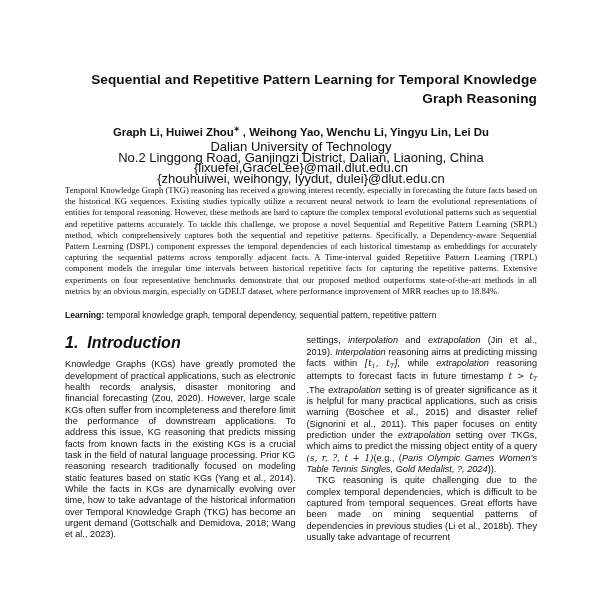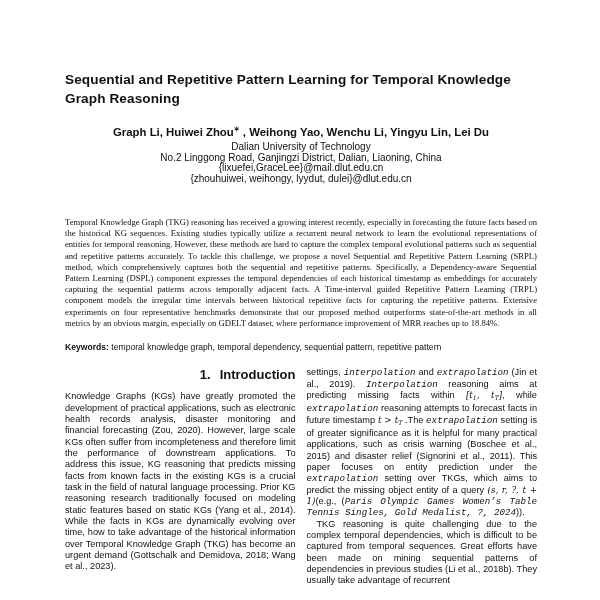--- a/index.html
+++ b/index.html
@@ -11,40 +11,40 @@
     font-family:"Liberation Sans",sans-serif;
     color:#111;
     box-sizing:border-box;
   }
   .content{
     box-sizing:border-box;
     width:600px;
     padding:70px 63px 0 65px;
   }
   .paper-title{
-    text-align:left;
+    text-align:right;
     font-weight:bold;
     font-size:13.6px;
     line-height:19px;
     margin:0 0 14px 0;
     letter-spacing:0.1px;
   }
   .author-line{
     text-align:center;
     font-weight:bold;
     font-size:11.4px;
     line-height:13px;
     margin:0 0 3px 0;
   }
   .author-line sup{font-size:62%;}
   .affil-block{
     text-align:center;
-    font-size:10px;
+    font-size:13px;
     line-height:10.8px;
-    margin:0 0 32px 0;
+    margin:0 0 0 0;
   }
   .abstract-heading{
     text-align:center;
     font-weight:bold;
     font-size:10.6px;
     line-height:13px;
     margin:0 0 4px 0;
   }
   .abstract-text{
     font-size:8.6px;
@@ -63,30 +63,31 @@
     display:flex;
     gap:11px;
   }
   .col{
     width:231px;
     font-size:9.2px;
     line-height:11.35px;
     text-align:justify;
   }
   .section-heading{
-    text-align:right;
+    text-align:left;
     font-weight:bold;
-    font-size:13px;
+    font-size:16px;
     line-height:13px;
     margin:1px 0 10px 0;
+    font-style:italic;
   }
   .section-heading .sec-num{margin-right:9px;}
   .col p{margin:0;}
   .col p.indent{text-indent:10px;}
-  .seg-i{font-style:italic;font-family:Liberation Mono, monospace;}
+  .seg-i{font-style:italic;}
   .seg-m{font-family:"DejaVu Serif",serif;font-style:italic;font-size:95%;}
   .seg-ms{font-family:"DejaVu Serif",serif;font-style:italic;font-size:66%;vertical-align:-18%;}
 </style>
 </head>
 <body>
 
 <div class="page">
   <div class="content">
 
     <h1 class="paper-title">Sequential and Repetitive Pattern Learning for Temporal Knowledge Graph Reasoning</h1>
@@ -95,21 +96,21 @@
 
     <div class="affil-block">
       <div>Dalian University of Technology</div>
       <div>No.2 Linggong Road, Ganjingzi District, Dalian, Liaoning, China</div>
       <div>{lixuefei,GraceLee}@mail.dlut.edu.cn</div>
       <div>{zhouhuiwei, weihongy, lyydut, dulei}@dlut.edu.cn</div>
     </div>
 
     <p class="abstract-text">Temporal Knowledge Graph (TKG) reasoning has received a growing interest recently, especially in forecasting the future facts based on the historical KG sequences. Existing studies typically utilize a recurrent neural network to learn the evolutional representations of entities for temporal reasoning. However, these methods are hard to capture the complex temporal evolutional patterns such as sequential and repetitive patterns accurately. To tackle this challenge, we propose a novel Sequential and Repetitive Pattern Learning (SRPL) method, which comprehensively captures both the sequential and repetitive patterns. Specifically, a Dependency-aware Sequential Pattern Learning (DSPL) component expresses the temporal dependencies of each historical timestamp as embeddings for accurately capturing the sequential patterns across temporally adjacent facts. A Time-interval guided Repetitive Pattern Learning (TRPL) component models the irregular time intervals between historical repetitive facts for capturing the repetitive patterns. Extensive experiments on four representative benchmarks demonstrate that our proposed method outperforms state-of-the-art methods in all metrics by an obvious margin, especially on GDELT dataset, where performance improvement of MRR reaches up to 18.84%.</p>
 
-    <div class="keywords-line"><span class="kw-label">Keywords:</span><span> temporal knowledge graph, temporal dependency, sequential pattern, repetitive pattern</span></div>
+    <div class="keywords-line"><span class="kw-label">Learning:</span><span> temporal knowledge graph, temporal dependency, sequential pattern, repetitive pattern</span></div>
 
     <div class="columns">
       <div class="col">
         <div class="section-heading"><span class="sec-num">1.</span><span>Introduction</span></div>
         <p>Knowledge Graphs (KGs) have greatly promoted the development of practical applications, such as electronic health records analysis, disaster monitoring and financial forecasting (Zou, 2020). However, large scale KGs often suffer from incompleteness and therefore limit the performance of downstream applications. To address this issue, KG reasoning that predicts missing facts from known facts in the existing KGs is a crucial task in the field of natural language processing. Prior KG reasoning research traditionally focused on modeling static features based on static KGs (Yang et al., 2014). While the facts in KGs are dynamically evolving over time, how to take advantage of the historical information over Temporal Knowledge Graph (TKG) has become an urgent demand (Gottschalk and Demidova, 2018; Wang et al., 2023).</p>
       </div>
       <div class="col">
         <p><span>settings, </span><span class="seg-i">interpolation</span><span> and </span><span class="seg-i">extrapolation</span><span> (Jin et al., 2019). </span><span class="seg-i">Interpolation</span><span> reasoning aims at predicting missing facts within </span><span class="seg-m">[t</span><span class="seg-ms">1</span><span class="seg-m">, t</span><span class="seg-ms">T</span><span class="seg-m">]</span><span>, while </span><span class="seg-i">extrapolation</span><span> reasoning attempts to forecast facts in future timestamp </span><span class="seg-m">t &gt; t</span><span class="seg-ms">T</span><span> .The </span><span class="seg-i">extrapolation</span><span> setting is of greater significance as it is helpful for many practical applications, such as crisis warning (Boschee et al., 2015) and disaster relief (Signorini et al., 2011). This paper focuses on entity prediction under the </span><span class="seg-i">extrapolation</span><span> setting over TKGs, which aims to predict the missing object entity of a query </span><span class="seg-m">(s, r, ?, t + 1)</span><span>(e.g., (</span><span class="seg-i">Paris Olympic Games Women’s Table Tennis Singles, Gold Medalist, ?, 2024</span><span>)).</span></p>
         <p class="indent">TKG reasoning is quite challenging due to the complex temporal dependencies, which is difficult to be captured from temporal sequences. Great efforts have been made on mining sequential patterns of dependencies in previous studies (Li et al., 2018b). They usually take advantage of recurrent</p>
       </div>

